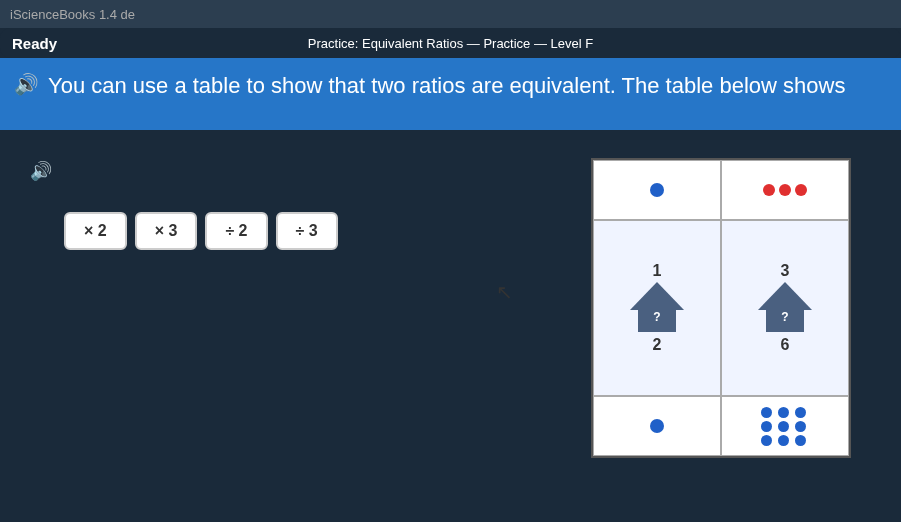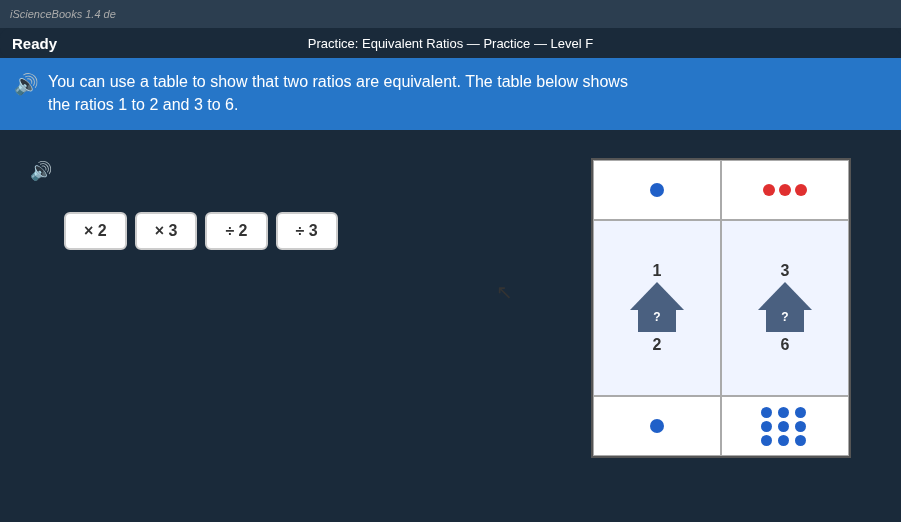--- a/index.html
+++ b/index.html
@@ -16,22 +16,21 @@
     .top-bar {
       width: 100%;
       height: 28px;
       background: #2c3e50;
       display: flex;
       align-items: center;
       padding: 0 10px;
     }
     .top-bar-title {
       color: #aaa;
-      font-size: 11px;
-      font-style: italic;
+      font-size: 13px;
     }
 
     
     .header-row {
       width: 100%;
       height: 30px;
       background: #1a2a3a;
       display: flex;
       align-items: center;
       padding: 0 12px;
@@ -61,21 +60,21 @@
       min-height: 72px;
     }
     .speaker-icon {
       width: 24px;
       height: 24px;
       flex-shrink: 0;
       margin-top: 2px;
     }
     .info-text {
       color: #fff;
-      font-size: 16px;
+      font-size: 22px;
       line-height: 1.45;
     }
 
     
     .main-content {
       display: flex;
       flex-direction: row;
       padding: 28px 30px 20px 30px;
       gap: 40px;
       height: calc(522px - 28px - 30px - 72px);
@@ -276,21 +275,20 @@
 <div class="header-row">
   <span class="ready-label">Ready</span>
   <span class="page-title">Practice: Equivalent Ratios — Practice — Level F</span>
 </div>
 
 <div class="info-banner">
   <span class="speaker-icon" style="font-size:20px; cursor:pointer;">🔊</span>
   <div>
     <span class="info-text">
       <span>You can use a table to show that two ratios are equivalent. The table below shows</span><br>
-      <span>the ratios 1 to 2 and 3 to 6.</span>
     </span>
   </div>
 </div>
 
 <div class="main-content">
 
   <div class="left-panel">
     <div class="question-row">
       <span style="font-size:18px; cursor:pointer; flex-shrink:0; margin-top:2px;">🔊</span>
       <div>

